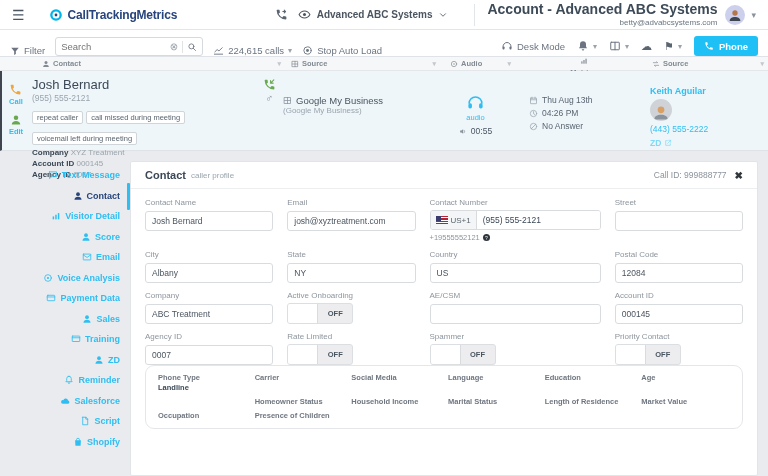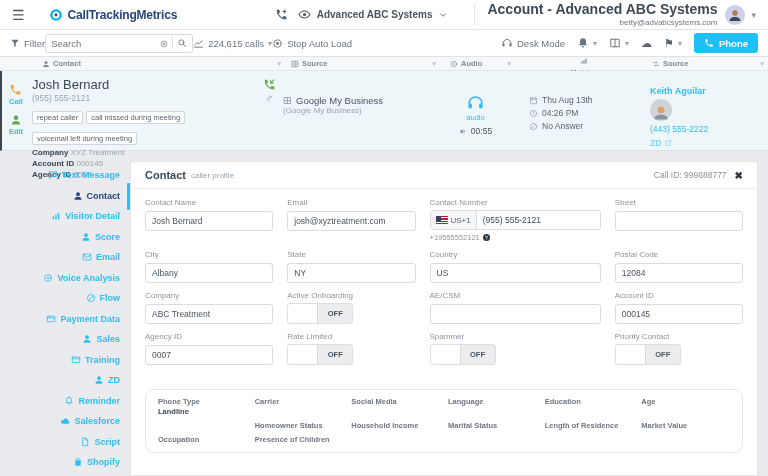--- a/index.html
+++ b/index.html
@@ -20,21 +20,21 @@
   .hdr-ic { color:#5a6570; margin:0 10px; }
   .ctx { display:flex; align-items:center; gap:6px; color:#4a5560; font-size:10px; font-weight:bold; cursor:pointer; margin-right:14px; }
   .vdiv { width:1px; height:22px; background:#e3e6e9; margin:0 12px; }
   .acct { text-align:right; line-height:1.25; margin-right:8px; }
   .acct-l1 { font-size:14px; font-weight:bold; color:#3d4a57; }
   .acct-l2 { font-size:8px; color:#6b7681; }
   .avatar { width:20px; height:20px; border-radius:50%; background:#cdd0ec; display:flex; align-items:center; justify-content:center; overflow:hidden; }
   .chev { color:#8a939c; font-size:9px; margin-left:6px; }
 
   
-  .toolbar { height:27px; background:#fff; border-bottom:1px solid #dfe2e6; display:flex; align-items:center; padding:0 10px; flex:none; }
+  .toolbar { height:27px; background:#fff; border-bottom:1px solid #dfe2e6; display:flex; align-items:flex-end; padding:0 10px; gap:10px; flex:none; }
   .tbtn { display:flex; align-items:center; gap:4px; color:#6b7480; font-size:9.5px; background:none; border:none; cursor:pointer; white-space:nowrap; }
   .search { display:flex; align-items:center; border:1px solid #d6d9dd; border-radius:3px; height:19px; width:148px; padding:0 5px; gap:4px; background:#fff; }
   .search input { border:none; outline:none; flex:1; font-size:9.5px; color:#555; width:70px; font-family:inherit; }
   .search .sep { width:1px; height:12px; background:#e0e3e6; }
   .search .clr { color:#9aa3ab; font-size:10px; cursor:pointer; }
   .caret { color:#9aa3ab; font-size:8px; }
   .tb-right { margin-left:auto; display:flex; align-items:center; gap:12px; }
   .glyph { font-size:11px; color:#5a6570; line-height:1; }
   .phone-btn { background:#1fc0f5; color:#fff; border:none; border-radius:3px; height:20px; padding:0 10px; font-size:9.5px; font-weight:bold; display:flex; align-items:center; gap:5px; cursor:pointer; }
 
@@ -97,21 +97,21 @@
   .num-pre { display:flex; align-items:center; gap:3px; background:#f4f5f6; border-right:1px solid #d9dcdf; padding:0 5px; font-size:8px; color:#5a6570; }
   .us-flag { width:12px; height:8px; background:repeating-linear-gradient(#b22234 0 1.2px, #fff 1.2px 2.4px); position:relative; flex:none; }
   .us-flag::after { content:""; position:absolute; left:0; top:0; width:5px; height:4.5px; background:#3c3b6e; }
   .num-wrap input { border:none; outline:none; flex:1; font-size:8.5px; color:#3b4856; padding:0 6px; font-family:inherit; min-width:0; }
   .helper { font-size:7.5px; color:#8d959d; margin-top:3px; display:flex; align-items:center; gap:3px; }
   .info-dot { width:7px; height:7px; border-radius:50%; background:#30363c; color:#fff; font-size:5px; display:inline-flex; align-items:center; justify-content:center; }
   .toggle { width:66px; height:21px; border:1px solid #dcdfe2; border-radius:3px; background:#ededef; display:flex; cursor:pointer; }
   .knob { width:30px; background:#fff; border-right:1px solid #d9dcdf; border-radius:2px 0 0 2px; }
   .toggle .state { flex:1; display:flex; align-items:center; justify-content:center; font-size:7.5px; font-weight:bold; color:#4a5560; }
 
-  .attrs { margin:24px 14px 0; border:1px solid #e4e6e9; border-radius:9px; padding:7px 12px 8px; display:grid; grid-template-columns:repeat(6,1fr); column-gap:8px; row-gap:5px; }
+  .attrs { margin:0 14px 0; border:1px solid #e4e6e9; border-radius:9px; padding:7px 12px 8px; display:grid; grid-template-columns:repeat(6,1fr); column-gap:8px; row-gap:5px; }
   .attr-lab { font-size:7.5px; font-weight:bold; color:#6f7680; }
   .attr-val { font-size:7.5px; font-weight:bold; color:#3b4856; margin-top:1px; }
 </style>
 </head>
 <body>
 
 <div class="app">
 
   <header class="app-header">
     <button class="hamburger">☰</button>
@@ -401,27 +401,20 @@
       </a>
       <a class="side-item">
         <svg class="ic" width="10" height="10" viewBox="0 0 24 24">
             <circle class="stroke" cx="12" cy="12" r="8"></circle>
             <circle class="fill" cx="12" cy="12" r="2.5"></circle>
           </svg>
         <span>Voice Analysis</span>
       </a>
       <a class="side-item">
         <svg class="ic" width="10" height="10" viewBox="0 0 24 24">
-            <circle class="stroke" cx="12" cy="12" r="8.5"></circle>
-            <path class="stroke" d="M18 6L6 18"></path>
-          </svg>
-        <span>Flow</span>
-      </a>
-      <a class="side-item">
-        <svg class="ic" width="10" height="10" viewBox="0 0 24 24">
             <rect class="stroke" x="3" y="5.5" width="18" height="13" rx="1.5"></rect>
             <path class="stroke" d="M3 9.5h18" stroke-width="3"></path>
           </svg>
         <span>Payment Data</span>
       </a>
       <a class="side-item">
         <svg class="ic" width="10" height="10" viewBox="0 0 24 24">
             <circle class="fill" cx="12" cy="7.5" r="4.5"></circle>
             <path class="fill" d="M3.5 21c0-4.5 3.8-7 8.5-7s8.5 2.5 8.5 7z"></path>
           </svg>

